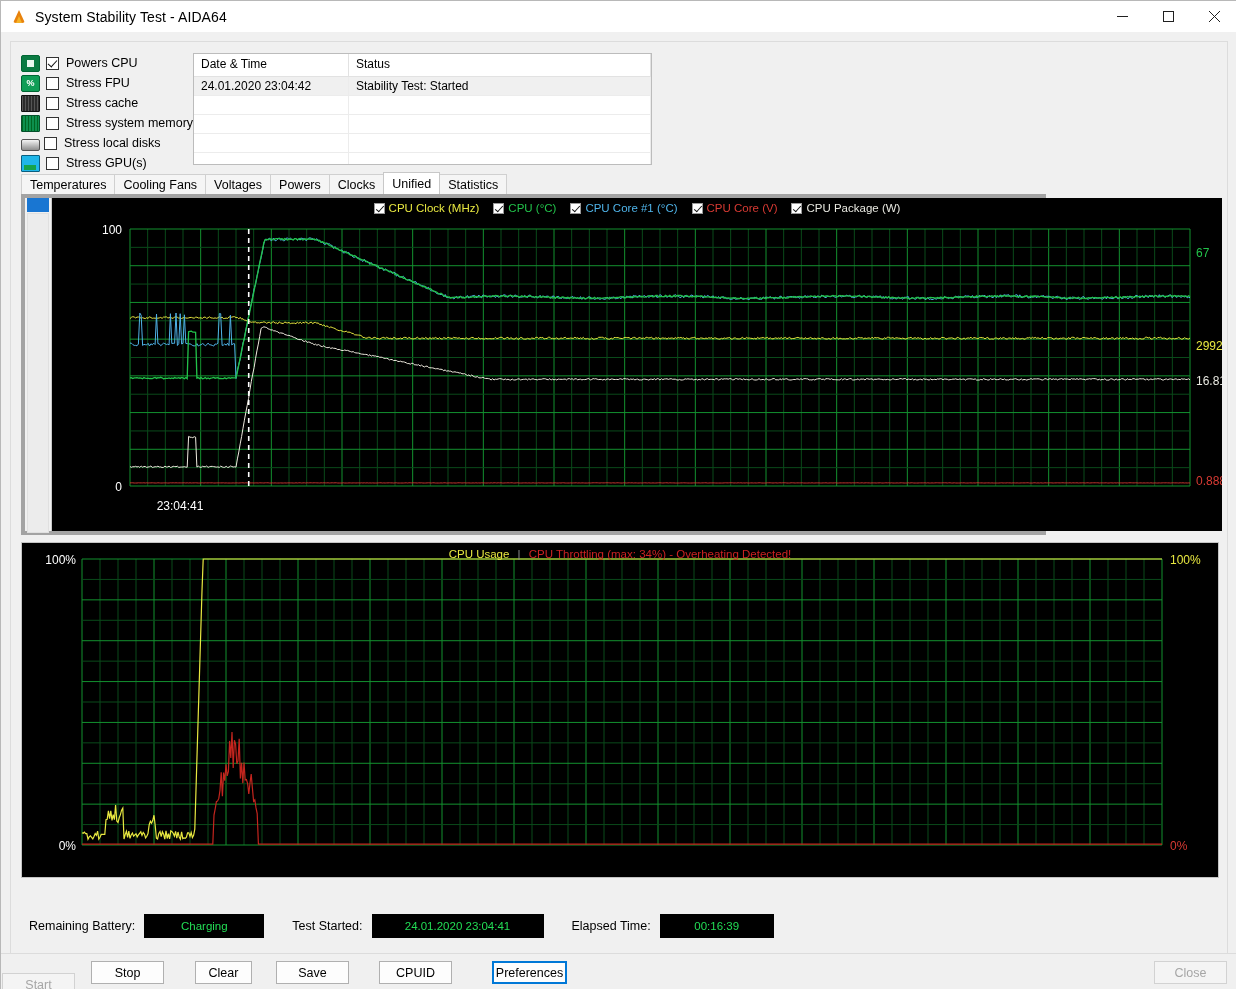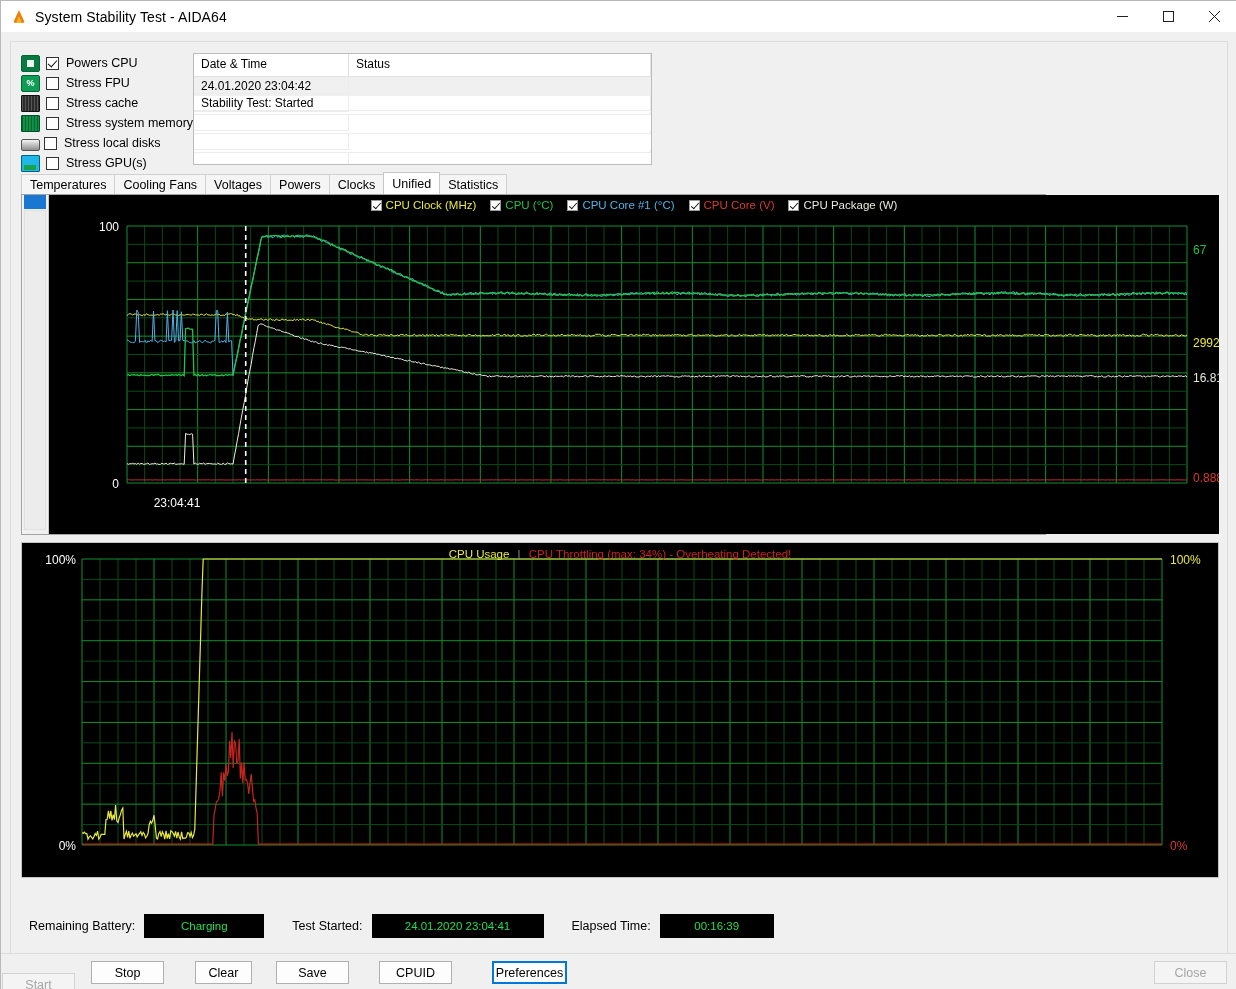--- a/index.html
+++ b/index.html
@@ -121,21 +121,21 @@
   .log-head {
     display: flex; height: 22px; background: #fff;
     border-bottom: 1px solid #e2e2e2;
   }
   .log-head div {
     font-size: 12px; color: #000; padding: 3px 0 0 7px;
     box-sizing: border-box; height: 22px;
   }
   .hc-date { width: 155px; border-right: 1px solid #e2e2e2; }
   .hc-status { flex: 1; border-right: 1px solid #e2e2e2; }
-  .log-row { display: flex; height: 19px; flex-direction: column; }
+  .log-row { display: flex; height: 19px; }
   .log-row.sel { background: #f0f0f0; }
   .log-row div {
     font-size: 12px; color: #000; padding: 2px 0 0 7px;
     box-sizing: border-box; height: 19px;
     border-bottom: 1px solid #ececec;
   }
   .rc-date { width: 155px; border-right: 1px solid #ececec; }
   .rc-status { flex: 1; border-right: 1px solid #ececec; }
 
   
@@ -157,21 +157,21 @@
   .tab.active {
     background: #ffffff; height: 22px;
     border-color: #c8c8c8; color: #000;
     position: relative; z-index: 3;
   }
 
   
   .chart-outer {
     position: absolute; left: 10px; top: 152px;
     width: 1025px; height: 341px;
-    background: #22c55e; border: 1px solid #a3a3a3;
+    background: #22c55e; border: 4px solid #a3a3a3;
     box-sizing: border-box;
     display: flex;
   }
   .vscroll {
     width: 26px; height: 100%;
     background: #f0f0f0; border-right: 1px solid #c8c8c8;
     position: relative; flex: none;
   }
   .vthumb {
     position: absolute; left: 2px; top: 0px;

